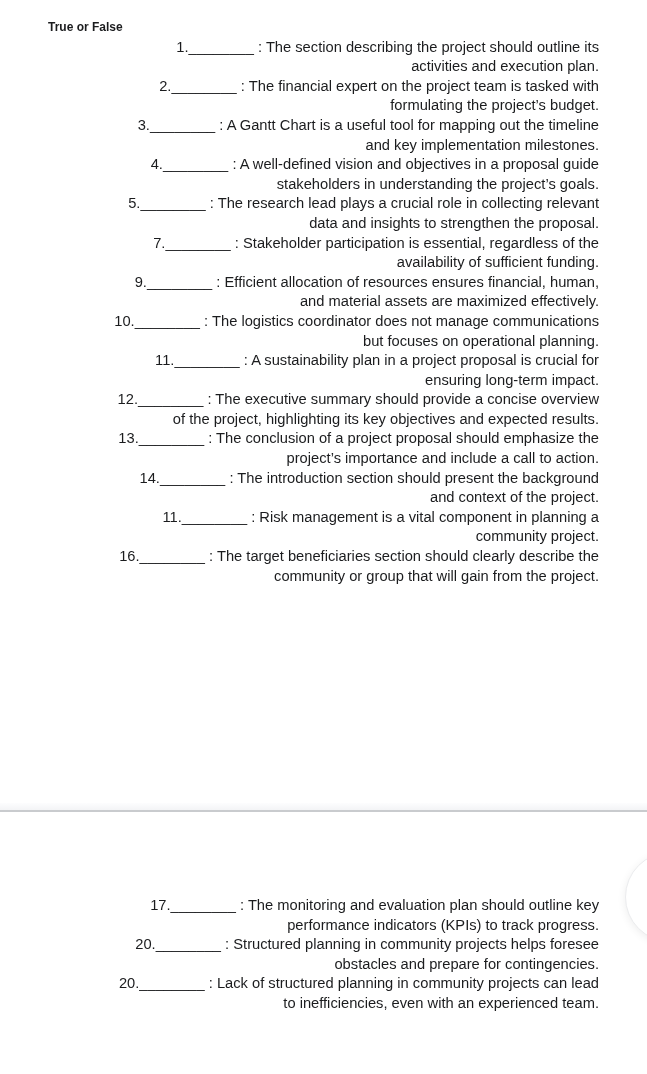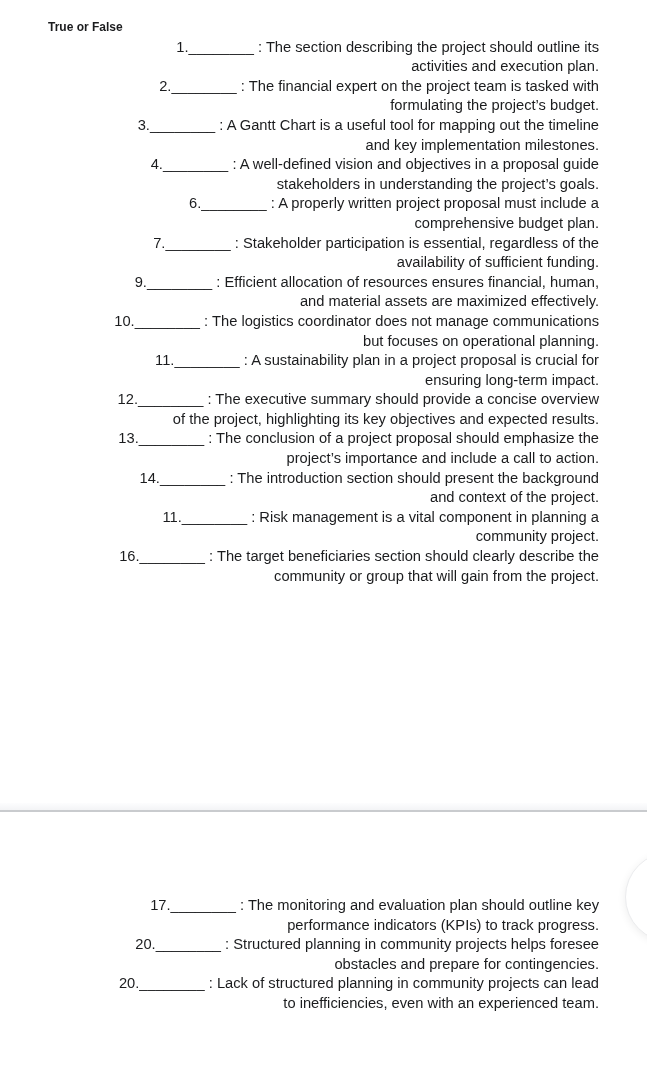--- a/index.html
+++ b/index.html
@@ -90,21 +90,21 @@
 
 <div class="viewer">
 
   <div class="page page-1">
     <h1 class="doc-title">True or False</h1>
     <div id="list1">
         <p class="item"><span class="num">1.</span><span class="blank">________</span><span class="sep"> : </span><span class="txt">The section describing the project should outline its activities and execution plan.</span></p>
         <p class="item"><span class="num">2.</span><span class="blank">________</span><span class="sep"> : </span><span class="txt">The financial expert on the project team is tasked with formulating the project’s budget.</span></p>
         <p class="item"><span class="num">3.</span><span class="blank">________</span><span class="sep"> : </span><span class="txt">A Gantt Chart is a useful tool for mapping out the timeline and key implementation milestones.</span></p>
         <p class="item"><span class="num">4.</span><span class="blank">________</span><span class="sep"> : </span><span class="txt">A well-defined vision and objectives in a proposal guide stakeholders in understanding the project’s goals.</span></p>
-        <p class="item"><span class="num">6.</span><span class="blank">________</span><span class="sep"> : </span><span class="txt">A properly written project proposal must include a comprehensive budget plan.</span></p>
+        <p class="item"><span class="num">5.</span><span class="blank">________</span><span class="sep"> : </span><span class="txt">The research lead plays a crucial role in collecting relevant data and insights to strengthen the proposal.</span></p>
         <p class="item"><span class="num">7.</span><span class="blank">________</span><span class="sep"> : </span><span class="txt">Stakeholder participation is essential, regardless of the availability of sufficient funding.</span></p>
         <p class="item"><span class="num">9.</span><span class="blank">________</span><span class="sep"> : </span><span class="txt">Efficient allocation of resources ensures financial, human, and material assets are maximized effectively.</span></p>
         <p class="item"><span class="num">10.</span><span class="blank">________</span><span class="sep"> : </span><span class="txt">The logistics coordinator does not manage communications but focuses on operational planning.</span></p>
         <p class="item"><span class="num">11.</span><span class="blank">________</span><span class="sep"> : </span><span class="txt">A sustainability plan in a project proposal is crucial for ensuring long-term impact.</span></p>
         <p class="item"><span class="num">12.</span><span class="blank">________</span><span class="sep"> : </span><span class="txt">The executive summary should provide a concise overview of the project, highlighting its key objectives and expected results.</span></p>
         <p class="item"><span class="num">13.</span><span class="blank">________</span><span class="sep"> : </span><span class="txt">The conclusion of a project proposal should emphasize the project’s importance and include a call to action.</span></p>
         <p class="item"><span class="num">14.</span><span class="blank">________</span><span class="sep"> : </span><span class="txt">The introduction section should present the background and context of the project.</span></p>
         <p class="item"><span class="num">11.</span><span class="blank">________</span><span class="sep"> : </span><span class="txt">Risk management is a vital component in planning a community project.</span></p>
         <p class="item"><span class="num">16.</span><span class="blank">________</span><span class="sep"> : </span><span class="txt">The target beneficiaries section should clearly describe the community or group that will gain from the project.</span></p>
       </div>

